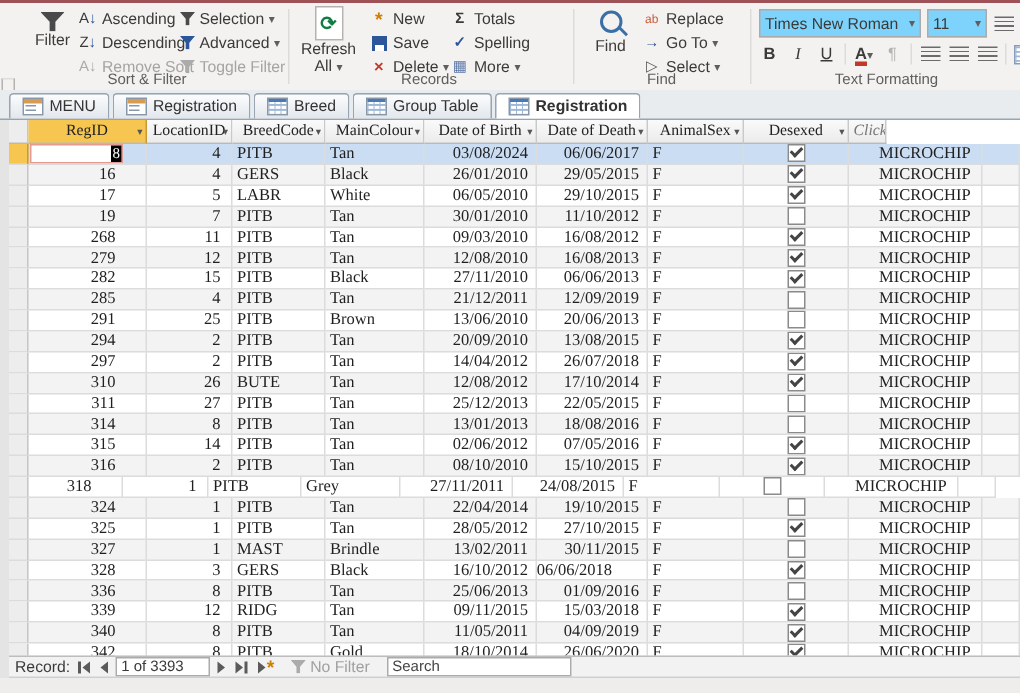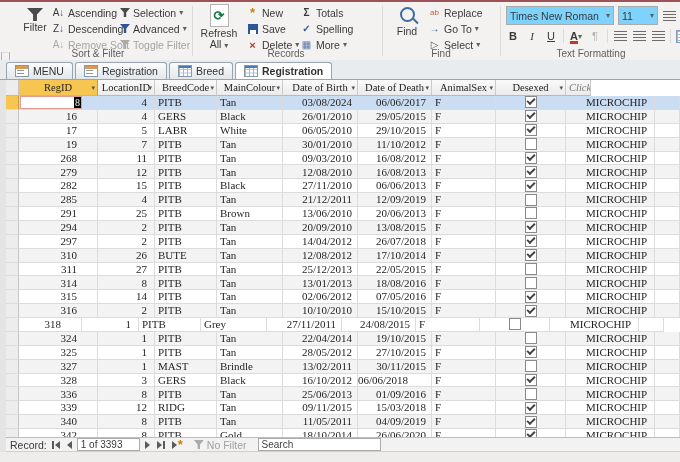--- a/index.html
+++ b/index.html
@@ -283,20 +283,24 @@
         <span>MENU</span>
       </div>
       <div class="tab">
         <span class="tico form"></span>
         <span>Registration</span>
       </div>
       <div class="tab">
         <span class="tico table"></span>
         <span>Breed</span>
       </div>
+      <div class="tab">
+        <span class="tico table"></span>
+        <span>Group Table</span>
+      </div>
       <div class="tab active">
         <span class="tico table"></span>
         <span>Registration</span>
       </div>
     </div>
 
   <div class="left-edge"></div>
   <div class="sheet">
       <div class="hrow">
         <div class="hcell gut" style="width: 13px;"></div>
@@ -564,21 +568,21 @@
         </div>
         <div class="c" style="width: 89px; justify-content: flex-start; padding-left: 20px;">MICROCHIP</div>
         <div class="c" style="width: 25px;"></div>
       </div>
       <div class="r alt">
         <div class="c gut" style="width: 13px;"></div>
         <div class="c" style="width: 79px; justify-content: flex-end; padding-right: 20px;">316</div>
         <div class="c" style="width: 57px; justify-content: flex-end; padding-right: 7px;">2</div>
         <div class="c" style="width: 62px; justify-content: flex-start; padding-left: 3px;">PITB</div>
         <div class="c" style="width: 66px; justify-content: flex-start; padding-left: 3px;">Tan</div>
-        <div class="c" style="width: 75px; justify-content: flex-end; padding-right: 5px;">10/10/2010</div>
+        <div class="c" style="width: 75px; justify-content: flex-end; padding-right: 5px;">08/10/2010</div>
         <div class="c" style="width: 74px; justify-content: flex-end; padding-right: 5px;">15/10/2015</div>
         <div class="c" style="width: 64px; justify-content: flex-start; padding-left: 3px;">F</div>
         <div class="c" style="width: 70px;">
           <span class="cb on"></span>
         </div>
         <div class="c" style="width: 89px; justify-content: flex-start; padding-left: 20px;">MICROCHIP</div>
         <div class="c" style="width: 25px;"></div>
       </div>
       <div class="r">
         <div class="c gut" style="width: 13px;"></div>

